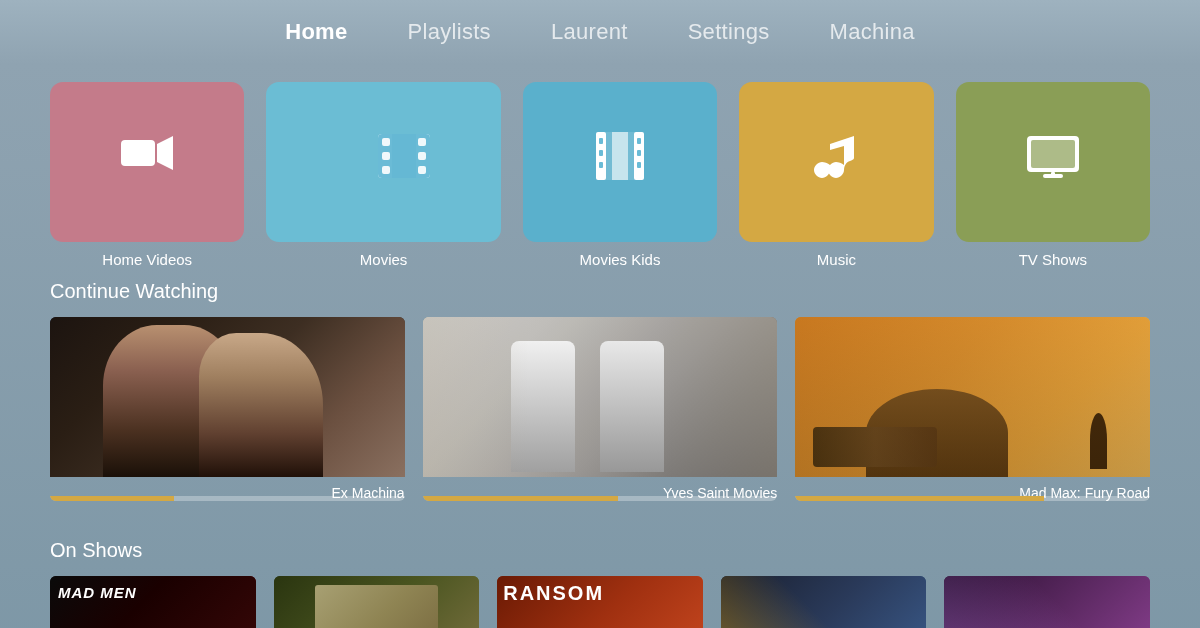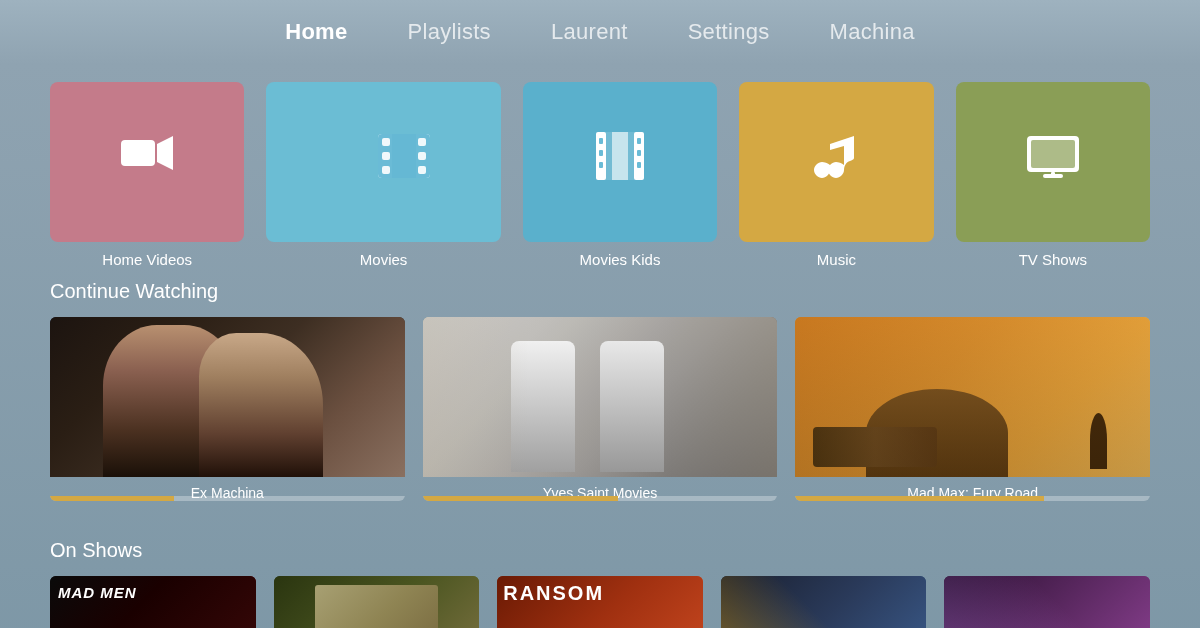--- a/index.html
+++ b/index.html
@@ -46,21 +46,21 @@
     
     .categories {
       display: flex;
       gap: 22px;
       margin-bottom: 20px;
     }
 
     .category-tile {
       flex: 1;
       height: 160px;
-      border-radius: 8px;
+      border-radius: 13px;
       display: flex;
       flex-direction: column;
       align-items: center;
       justify-content: center;
       cursor: pointer;
       position: relative;
     }
 
     .category-tile .tile-icon {
       font-size: 52px;
@@ -166,21 +166,21 @@
       height: 5px;
       background: rgba(255,255,255,0.3);
     }
 
     .progress-bar-fill {
       height: 100%;
       background: #d4a843;
     }
 
     .card-title {
-      text-align: center;
+      text-align: right;
       font-size: 14px;
       color: white;
       margin-top: 8px;
       font-weight: 400;
     }
 
     
     .on-deck-row {
       display: flex;
       gap: 18px;

